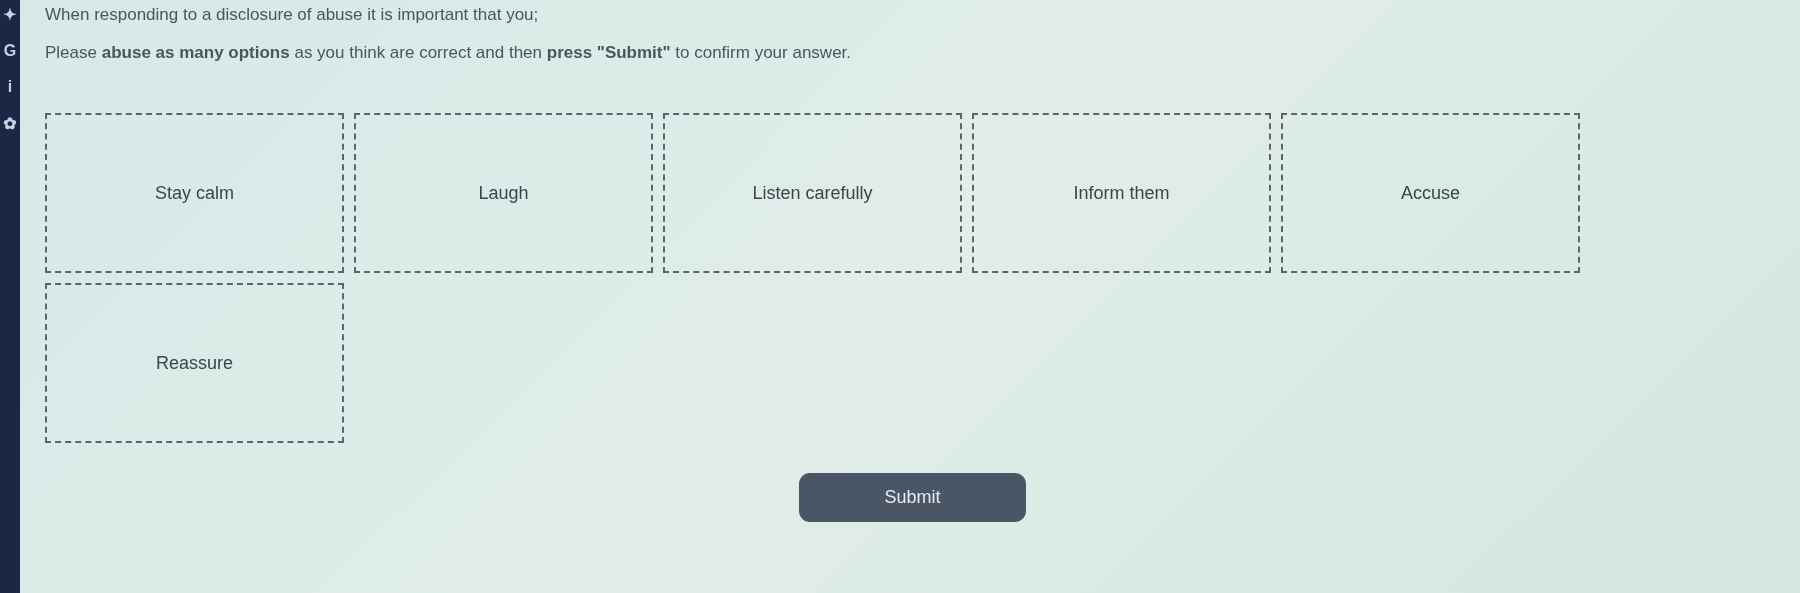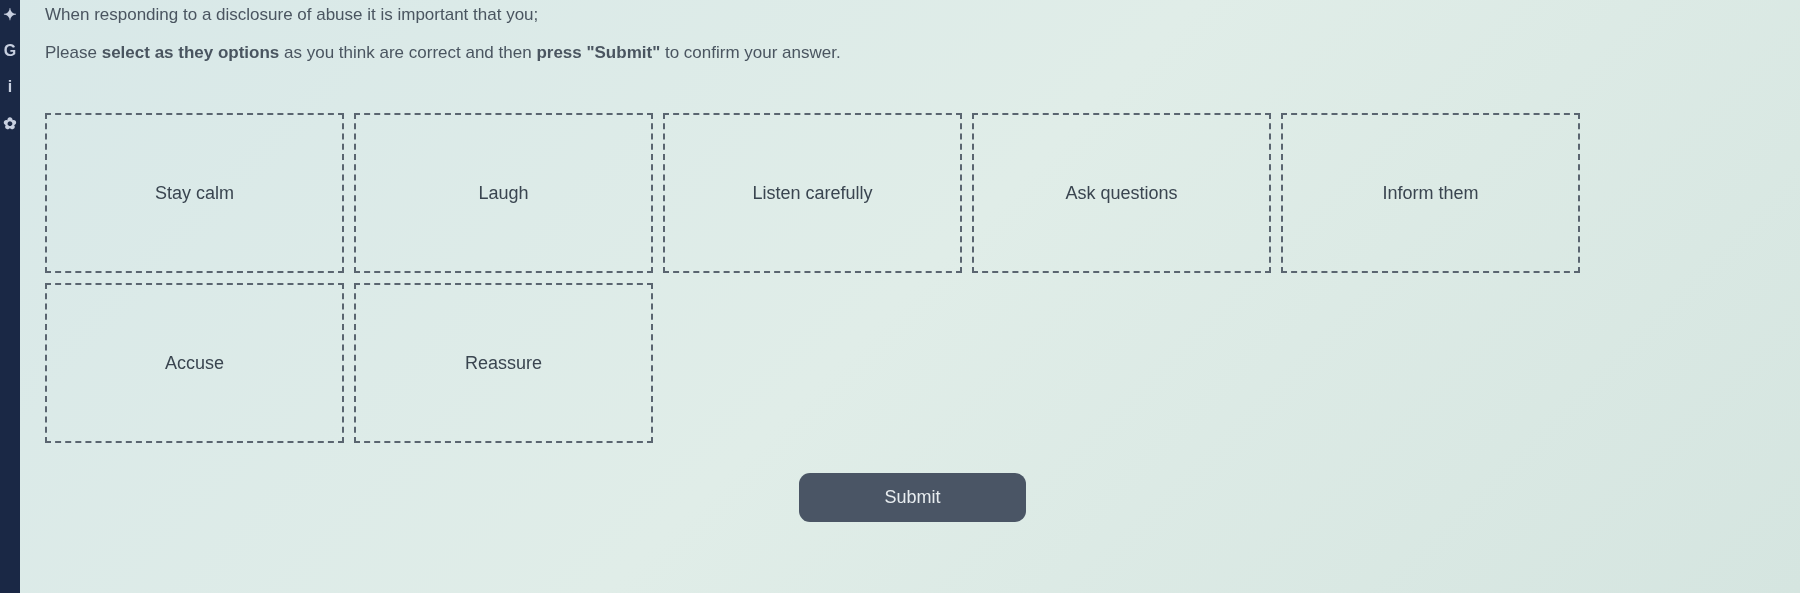--- a/index.html
+++ b/index.html
@@ -97,35 +97,32 @@
   <span class="sidebar-icon">✦</span>
   <span class="sidebar-icon">G</span>
   <span class="sidebar-icon">i</span>
   <span class="sidebar-icon">✿</span>
 </div>
 
 <div class="content">
   <p class="question-text">When responding to a disclosure of abuse it is important that you;</p>
 
   <p class="instruction-text">
-    <span>Please </span><span class="bold">select as they options</span><span> as you think are correct and then </span><span class="bold">press "Submit"</span><span> to confirm your answer.</span>
+    <span>Please </span><span class="bold">abuse as many options</span><span> as you think are correct and then </span><span class="bold">press "Submit"</span><span> to confirm your answer.</span>
   </p>
 
   <div class="options-grid">
     <div class="option-card">
       <span class="option-label">Stay calm</span>
     </div>
     <div class="option-card">
       <span class="option-label">Laugh</span>
     </div>
     <div class="option-card">
       <span class="option-label">Listen carefully</span>
-    </div>
-    <div class="option-card">
-      <span class="option-label">Ask questions</span>
     </div>
     <div class="option-card">
       <span class="option-label">Inform them</span>
     </div>
     <div class="option-card">
       <span class="option-label">Accuse</span>
     </div>
     <div class="option-card">
       <span class="option-label">Reassure</span>
     </div>

